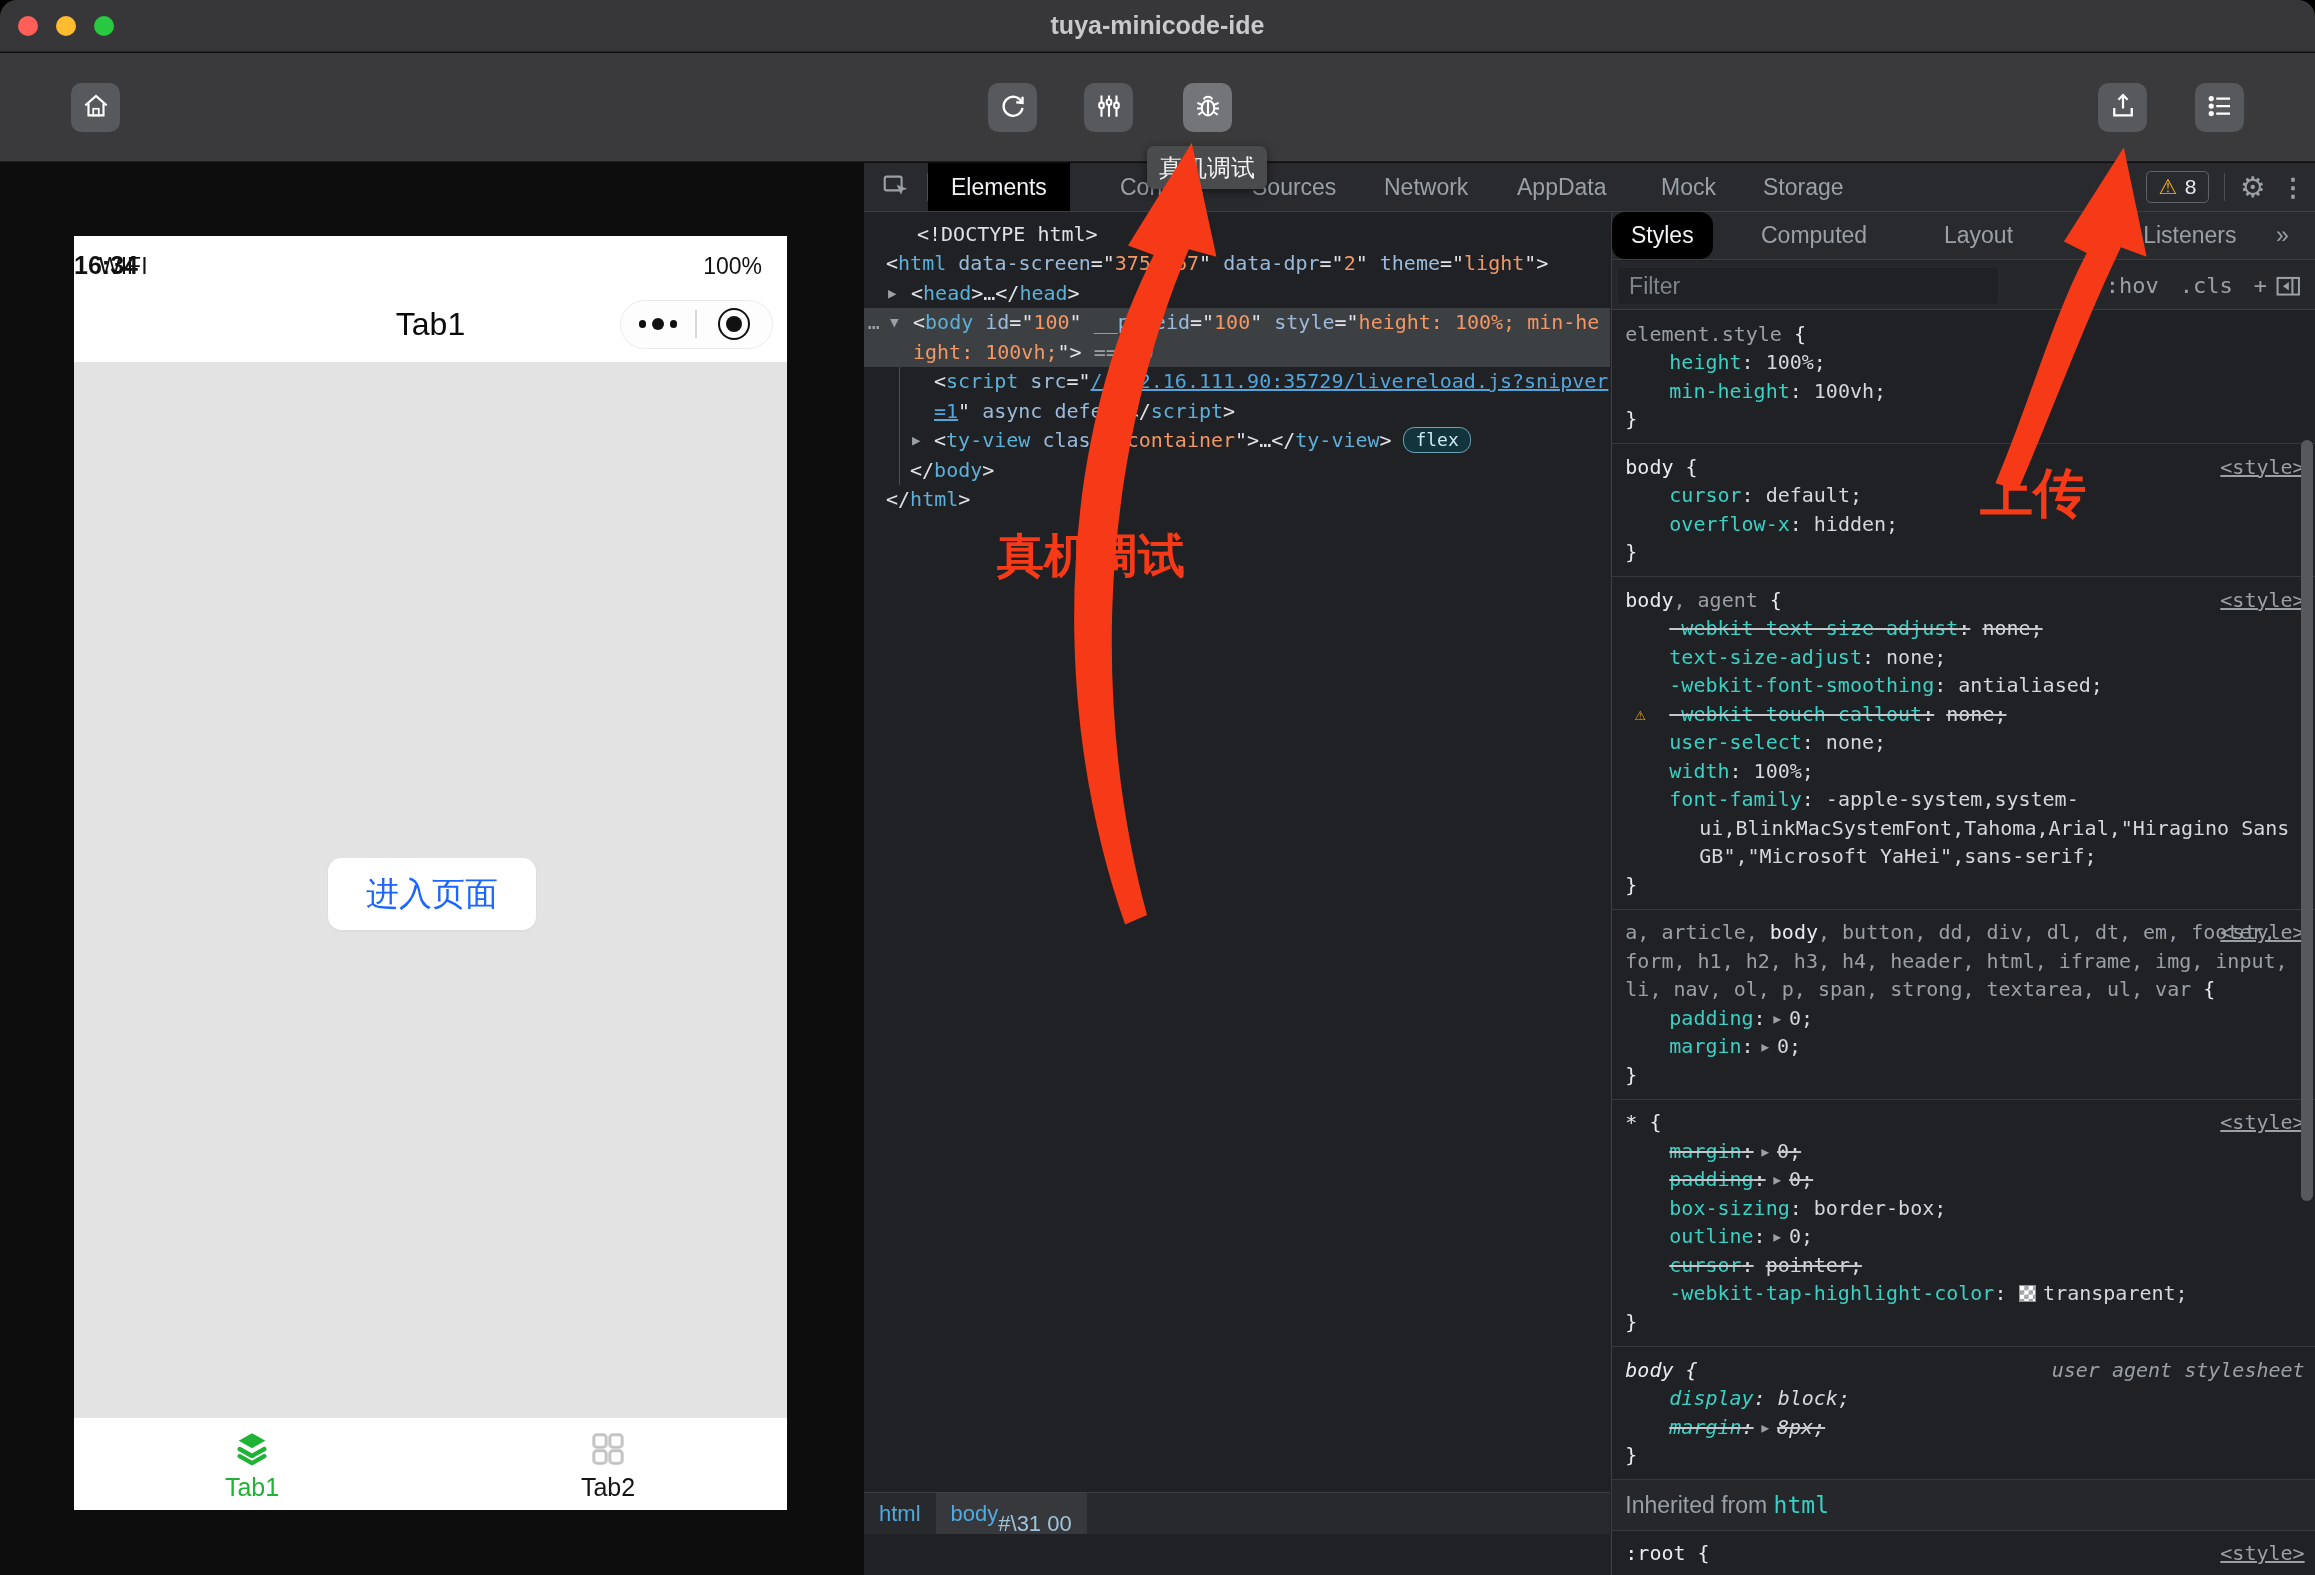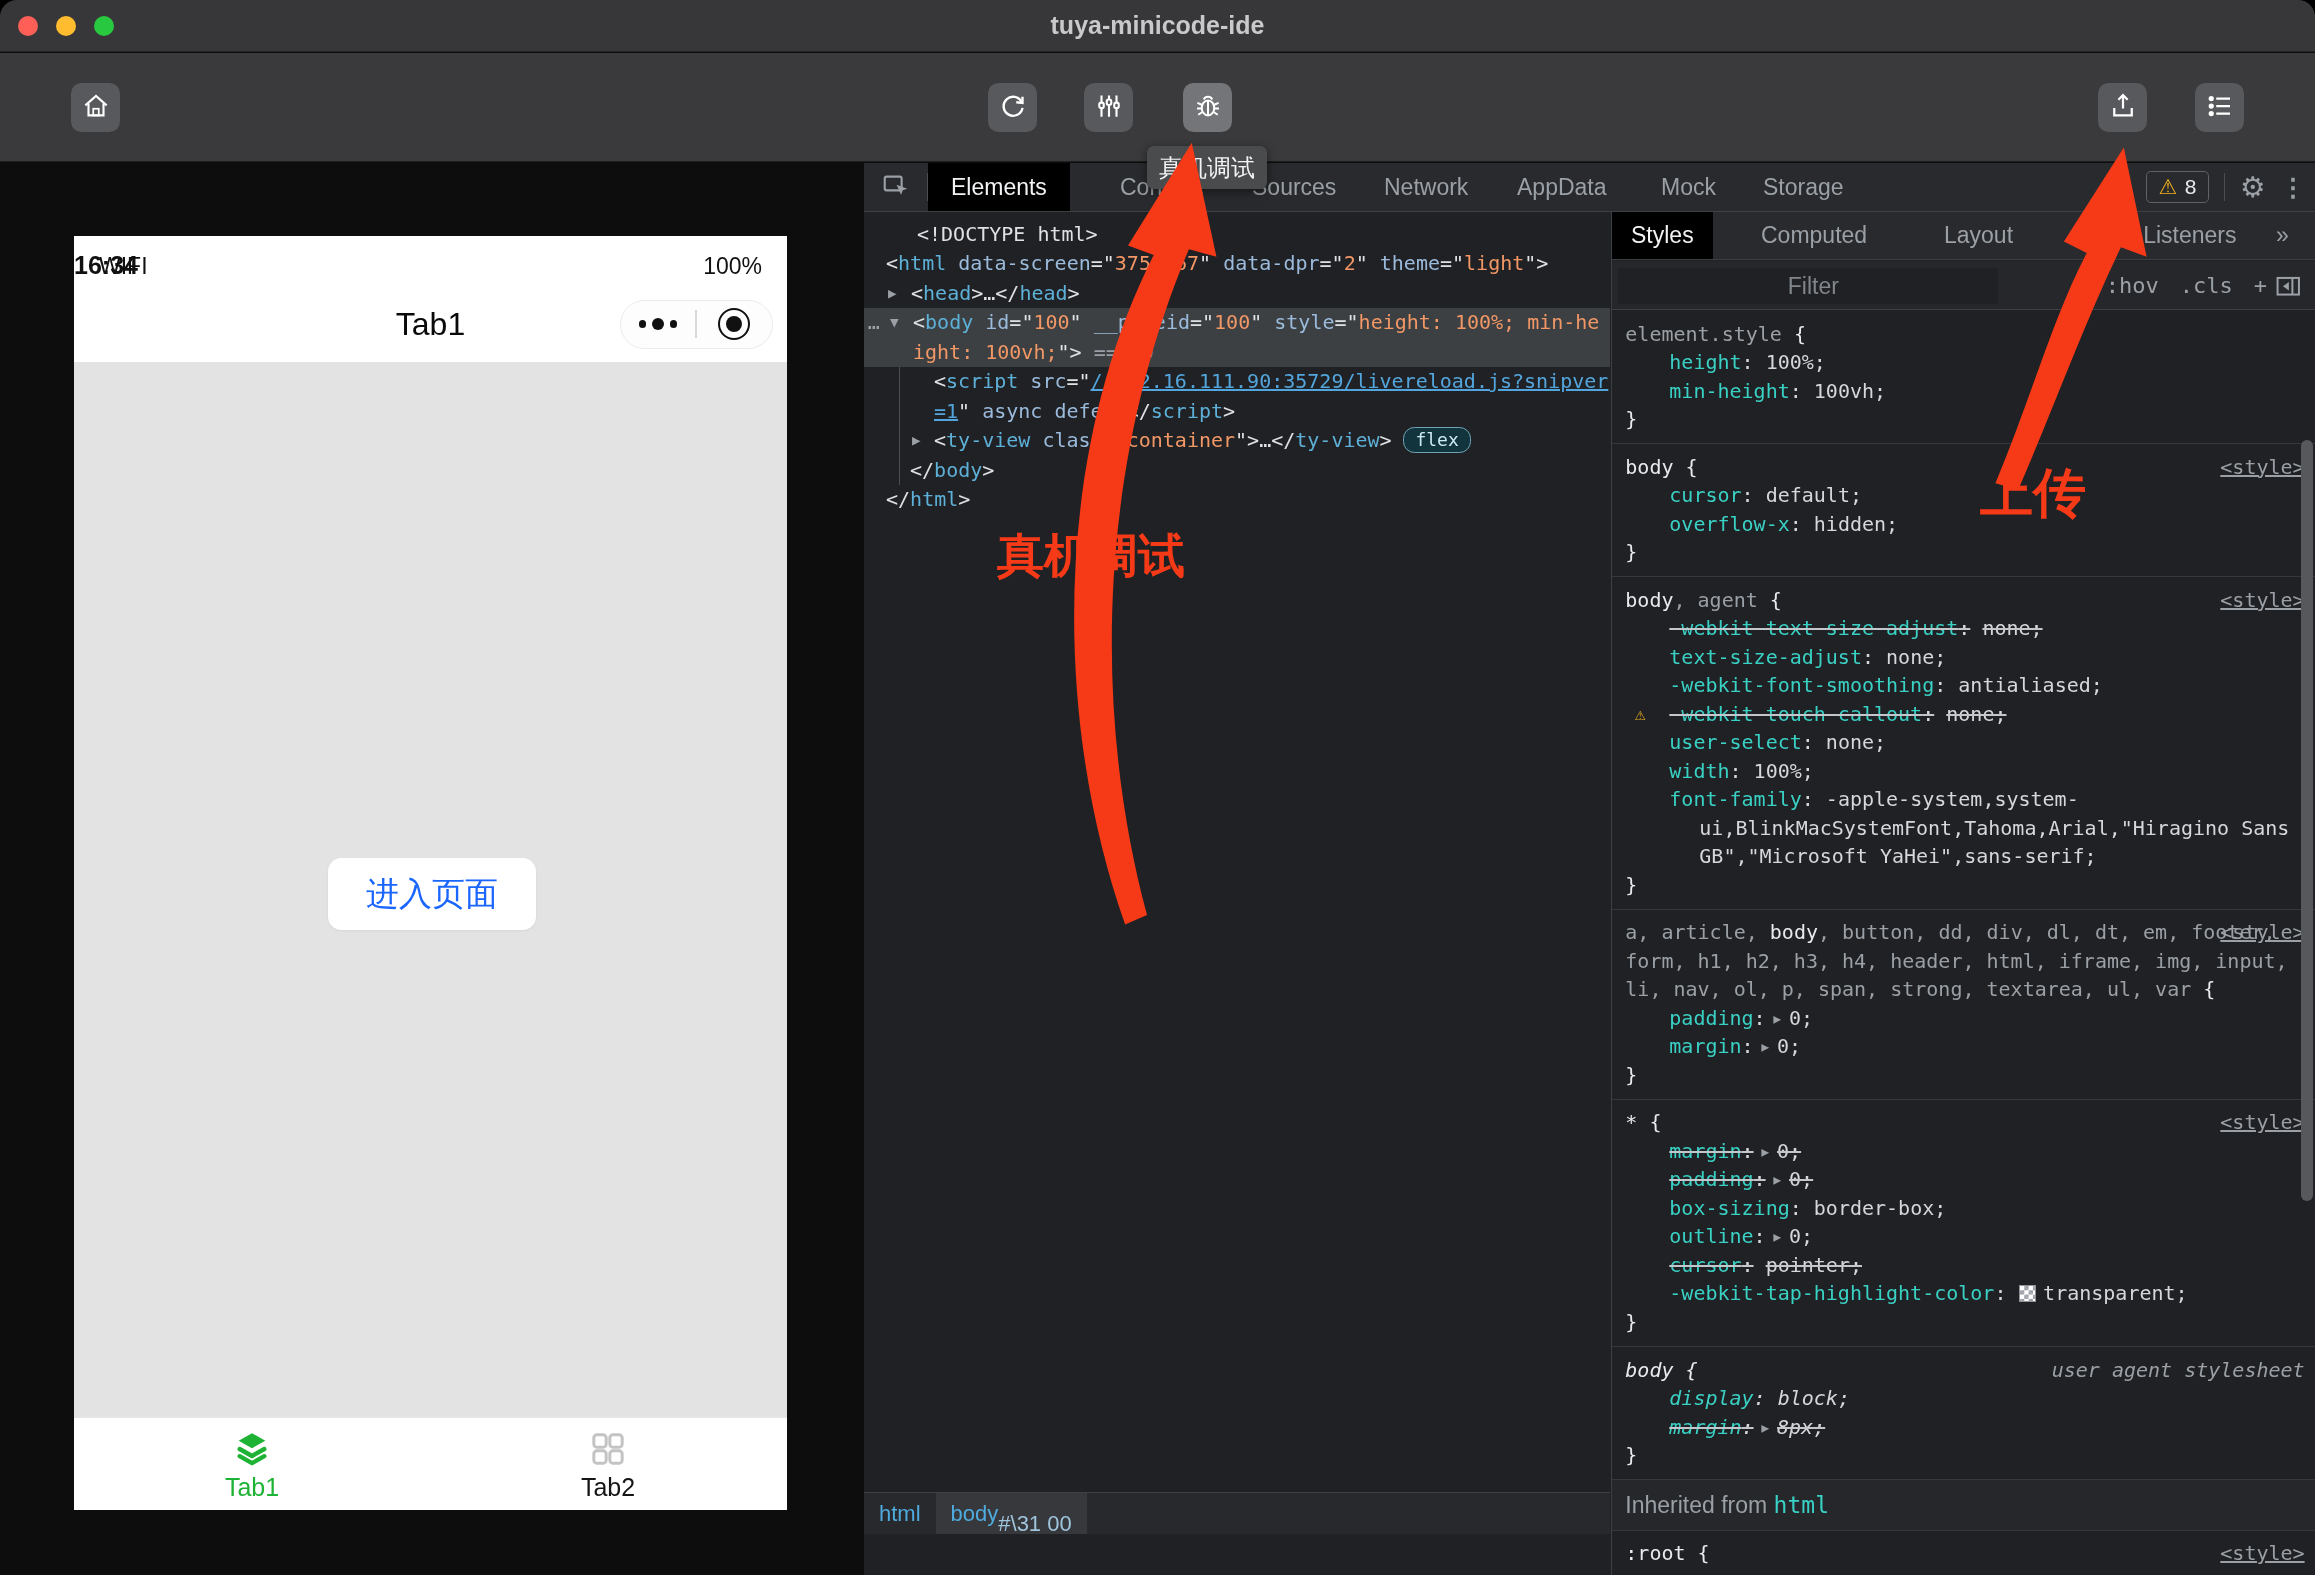--- a/index.html
+++ b/index.html
@@ -73,24 +73,24 @@
   .flex-badge { display:inline-block; margin-left:11.4px; padding:0 11.4px; border:1.9px solid #6fa3b8; border-radius:11.4px; background:#12343d; color:#cde9f4; font-size:18px; line-height:24px; vertical-align:1px; }
   .indent-guide { position:absolute; left:35px; width:1px; background:#4a4d51; }
   .crumbbar { position:absolute; left:0; bottom:0; width:746px; height:42px; background:#28292c; border-top:1px solid #3c4043; display:flex; align-items:stretch; }
   .crumb { display:flex; align-items:center; padding:0 15px; font-size:22px; }
   .crumb.active { background:#37383b; }
   .cr-b { color:#4faade; } .cr-d { color:#9fc4dd;margin-top:20px; }
 
   
   .styles-pane { position:absolute; left:747px; top:49px; width:705px; height:1364px; border-left:1px solid #3c4043; overflow:hidden; }
   .st-tabbar { position:absolute; left:0; top:0; width:100%; height:48px; background:#292a2d; border-bottom:1px solid #3c4043; }
-  .st-tab { position:absolute; top:0; height:47px; line-height:47px; padding:0 19px; font-size:23px; color:#9aa0a6; }
+  .st-tab { position:absolute; top:0; height:47px; line-height:47px; padding:0 19px; font-size:23px; color:#9aa0a6;border-radius:13px; }
   .st-tab.active { background:#000; color:#f1f3f4; }
   .filter-row { position:absolute; left:0; top:49px; width:100%; height:49px; background:#26272a; border-bottom:1px solid #3c4043; }
-  .filter-input { position:absolute; left:5.7px; top:6.7px; width:380px; height:36px; background:#202124; border-radius:3.8px; color:#80868b; font-size:23px; line-height:36px; padding-left:11.4px;text-align:center; }
+  .filter-input { position:absolute; left:5.7px; top:6.7px; width:380px; height:36px; background:#202124; border-radius:3.8px; color:#80868b; font-size:23px; line-height:36px; padding-left:11.4px; }
   .filter-ctrls { position:absolute; right:49px; top:0; height:49px; display:flex; align-items:center; gap:21px; font-family:"DejaVu Sans Mono", monospace; font-size:22px; color:#9aa0a6; }
   .dock-icon { position:absolute; right:13.3px; top:11.4px; }
   .st-scroll { position:absolute; left:0; top:99px; width:100%; height:1265px; overflow:hidden; }
   .st-section { position:relative; border-bottom:1px solid #36383c; padding:8.6px 11.4px 9.5px 13.3px; font-family:"DejaVu Sans Mono", monospace; font-size:20px; line-height:28.5px; }
   .st-section.hdr { padding:10.5px 11.4px 10.5px 13.3px; background:#26272a; color:#9aa0a6; font-family:"Liberation Sans", sans-serif; font-size:23px; }
   .hdr-teal { color:#3ad1c5; font-family:"DejaVu Sans Mono", monospace; }
   .sel-w { color:#e8eaed; } .sel-g { color:#9aa0a6; }
   .st-link { position:absolute; right:11.4px; top:8.6px; color:#9aa0a6; text-decoration:underline; }
   .st-right { position:absolute; right:11.4px; top:8.6px; color:#9aa0a6; font-style:italic; }
   .prop { position:relative; padding-left:74px; text-indent:-30px; color:#d5d7da; }

